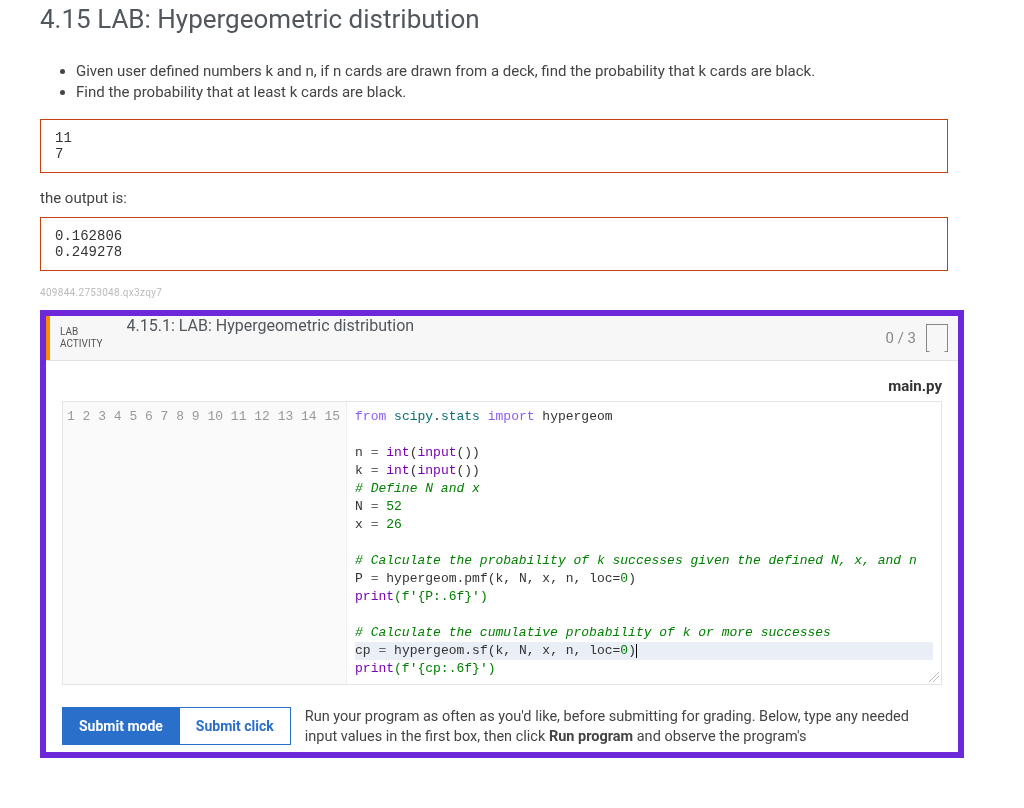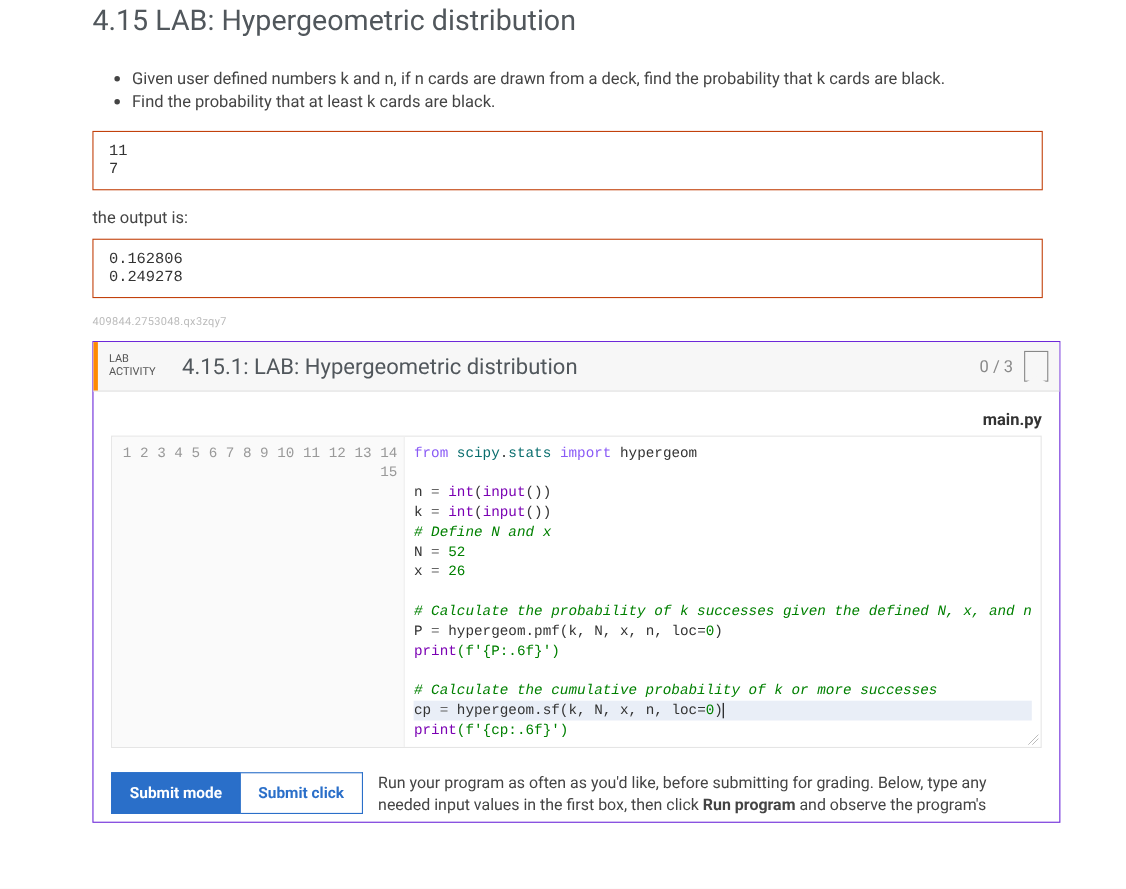--- a/index.html
+++ b/index.html
@@ -7,21 +7,21 @@
     margin: 0;
     font-family: -apple-system, BlinkMacSystemFont, "Segoe UI", Roboto, "Helvetica Neue", Arial, sans-serif;
     background: #f5f5f5;
     color: #333;
     font-size: 15px;
   }
   .page {
     max-width: 1024px;
     margin: 0 auto;
     background: #fff;
-    padding: 0 60px 20px 84px;
+    padding: 0 60px 20px 40px;
     min-height: 808px;
   }
   h1.section-title {
     font-size: 26px;
     font-weight: 400;
     color: #51575c;
     margin: 0 0 28px 0;
     padding-top: 4px;
   }
   ul.bullets {
@@ -46,44 +46,44 @@
     color: #333;
     white-space: pre;
   }
   .small-gray {
     color: #bbb;
     font-size: 10px;
     letter-spacing: 0.3px;
     margin: 4px 0 12px 0;
   }
   .activity-box {
-    border: 1px solid #6d28d9;
+    border: 6px solid #6d28d9;
     background: #fff;
   }
   .activity-header {
     display: flex;
     align-items: stretch;
     border-bottom: 1px solid #e2e2e2;
     background: #f7f7f7;
   }
   .lab-activity-tag {
     border-left: 4px solid #ff8a00;
     padding: 10px 12px 10px 10px;
     font-size: 10px;
     color: #555;
     line-height: 1.2;
     display: flex;
     flex-direction: column;
     justify-content: center;
   }
   .activity-title {
-    font-size: 20px;
+    font-size: 16px;
     color: #51575c;
     display: flex;
-    align-items: center;
+    align-items: flex-start;
     padding: 0 12px;
     flex: 1;
   }
   .score-area {
     display: flex;
     align-items: center;
     padding: 0 10px;
     color: #888;
     font-size: 15px;
     gap: 10px;

